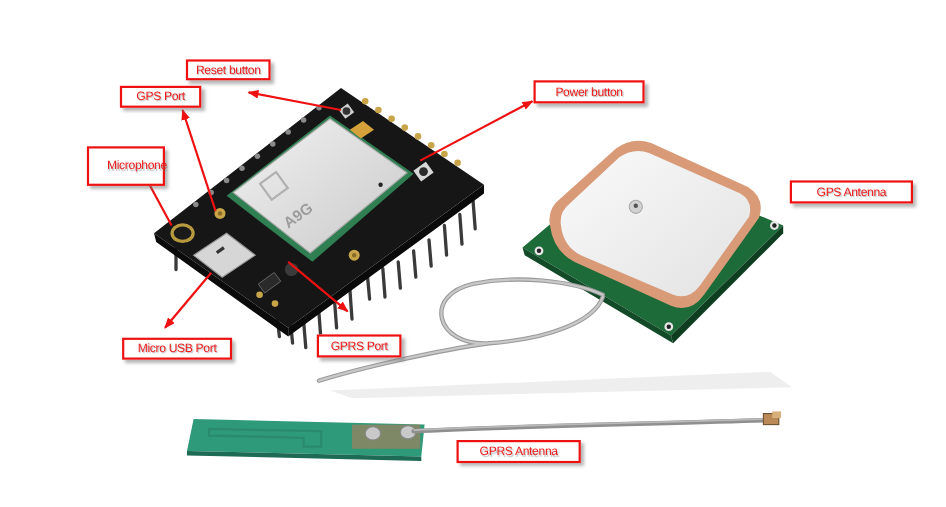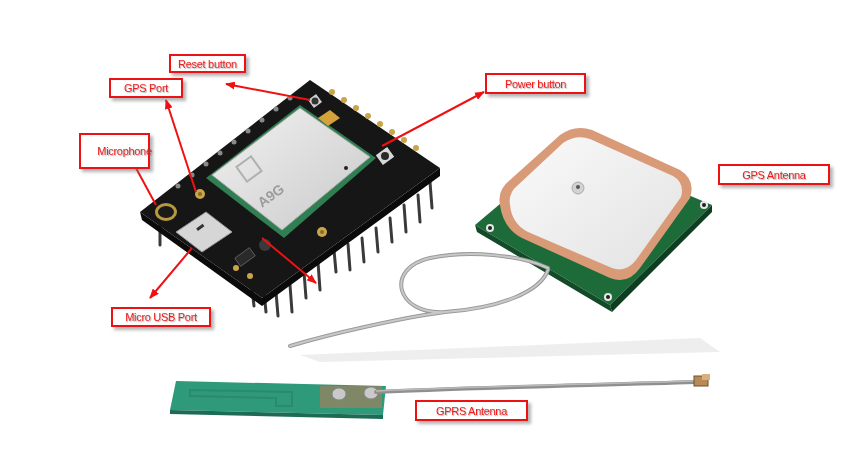--- a/index.html
+++ b/index.html
@@ -169,14 +169,15 @@
   </g>
 </svg>
 
   
   <div class="label" style="left:169px;top:54px;width:77px;height:19px;">Reset button</div>
   <div class="label" style="left:92px;top:78px;width:74px;height:20px;margin-left:17px;">GPS Port</div>
   <div class="label" style="left:79px;top:133px;width:71px;height:36px;padding-left:20px;">Microphone</div>
   <div class="label" style="left:485px;top:73px;width:101px;height:21px;">Power button</div>
   <div class="label" style="left:718px;top:164px;width:112px;height:21px;">GPS Antenna</div>
   <div class="label" style="left:87px;top:307px;width:100px;height:20px;margin-left:24px;">Micro USB Port</div>
+  <div class="label" style="left:288px;top:304px;width:77px;height:21px;">GPRS Port</div>
   <div class="label" style="left:415px;top:400px;width:113px;height:21px;">GPRS Antenna</div>
 </div>
 
 </body></html>

